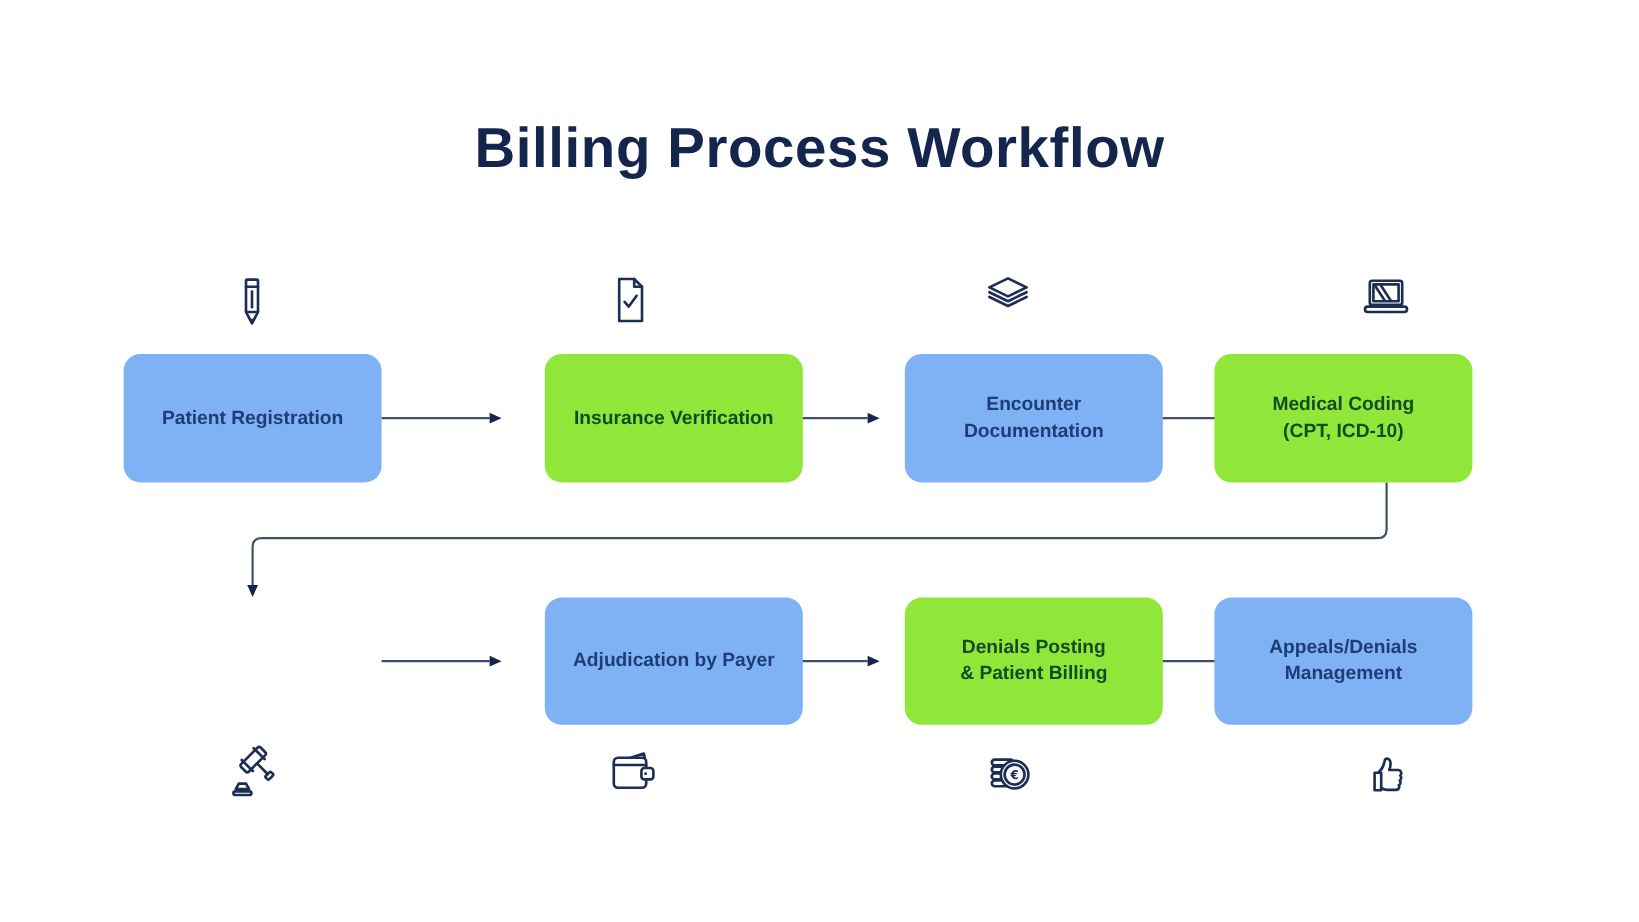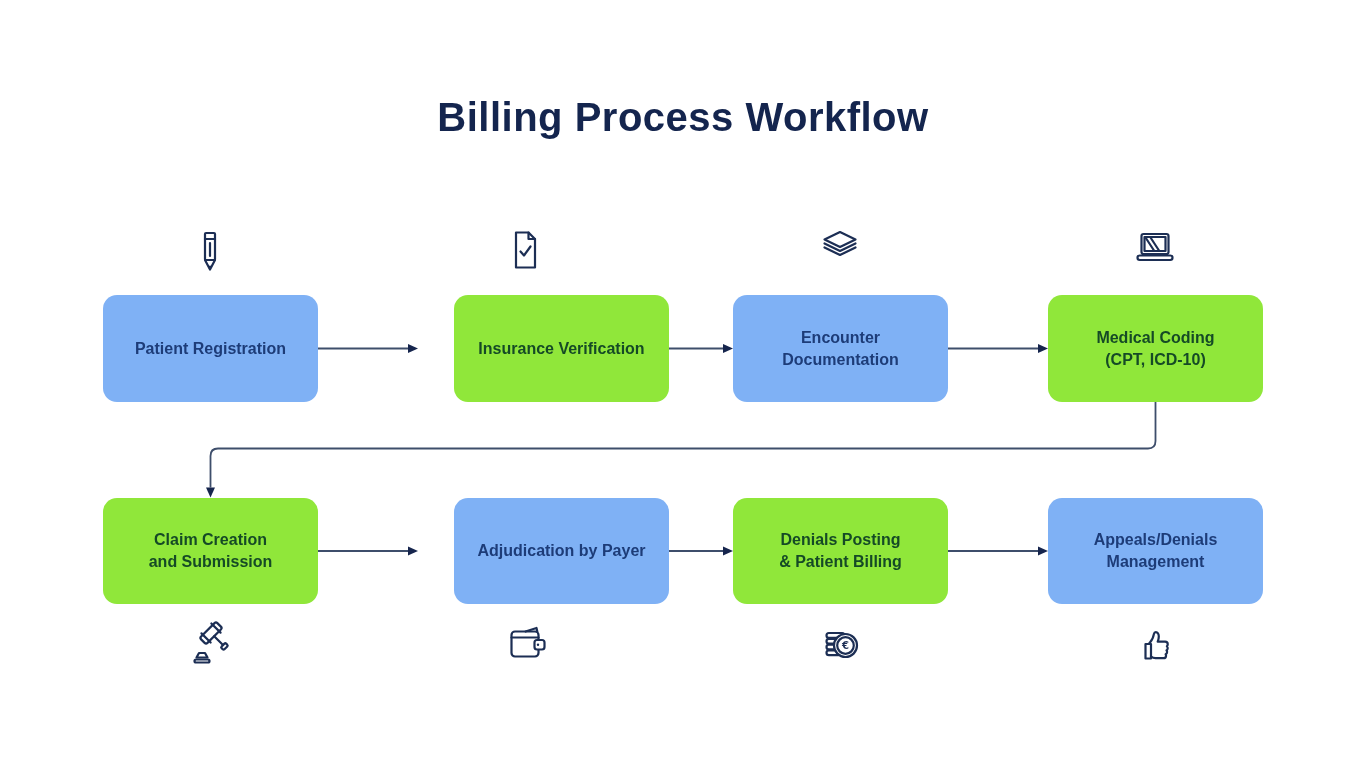--- a/index.html
+++ b/index.html
@@ -3,35 +3,35 @@
 <meta charset="utf-8">
 <style>
   html,body { margin:0; padding:0; background:#fff; }
   .canvas {
     position:relative; width:1366px; height:768px; overflow:hidden;
     background:var(--background,#ffffff);
     font-family:"Liberation Sans", sans-serif;
   }
   .title {
     position:absolute; top:95px; left:0; right:0;
-    text-align:center; font-size:40px; font-weight:700; letter-spacing:.5px;
+    text-align:center; font-size:47px; font-weight:700; letter-spacing:.5px;
     color:var(--title-text,#14254E);
   }
   .wires { position:absolute; top:0; left:0; z-index:0; }
   .wire  { fill:none; stroke:var(--connector-line,#3E4E6B); stroke-width:1.8; }
   .arrowhead { fill:var(--arrowhead,#16254D); stroke:none; }
 
   .node {
     position:absolute; z-index:1; width:215px; border-radius:14px;
     display:flex; flex-direction:column; justify-content:center; align-items:center;
     text-align:center; font-size:16px; font-weight:600; line-height:22px;
   }
   .row1 { top:295px; height:107px; }
   .row2 { top:498px; height:106px; }
-  .col1 { left:103px;justify-content:center; } .col2 { left:418px;margin-left:36px; } .col3 { left:733px; } .col4 { left:1048px; }
+  .col1 { left:103px;justify-content:center; } .col2 { left:418px;margin-left:36px; } .col3 { left:754px; } .col4 { left:1012px; }
   .node.blue  { background:var(--node-blue,#7FB1F5);  color:var(--blue-node-text,#1D3C78); }
   .node.green { background:var(--node-green,#90E73A); color:var(--green-node-text,#154A26); }
 
   .icon { position:absolute; z-index:1; width:48px; height:48px; }
   .irow1 { top:226px; } .irow2 { top:619px; }
   .icol1 { left:186px; } .icol2 { left:501px; } .icol3 { left:816px; } .icol4 { left:1131px; }
   .icon .ln { fill:none; stroke:var(--icon-stroke,#1C2E54); stroke-width:2.2;
               stroke-linecap:round; stroke-linejoin:round; }
   .icon .fl { fill:var(--icon-stroke,#1C2E54); stroke:none; }
   .icon .mk { fill:#ffffff; stroke:var(--icon-stroke,#1C2E54); stroke-width:2.2; }
@@ -103,24 +103,20 @@
   </div>
   <div class="node row1 col3 blue">
     <div>Encounter</div>
     <div>Documentation</div>
   </div>
   <div class="node row1 col4 green">
     <div>Medical Coding</div>
     <div>(CPT, ICD-10)</div>
   </div>
 
-  <div class="node row2 col1 green">
-    <div>Claim Creation</div>
-    <div>and Submission</div>
-  </div>
   <div class="node row2 col2 blue">
     <div>Adjudication by Payer</div>
     <div></div>
   </div>
   <div class="node row2 col3 green">
     <div>Denials Posting</div>
     <div>&amp; Patient Billing</div>
   </div>
   <div class="node row2 col4 blue">
     <div>Appeals/Denials</div>

